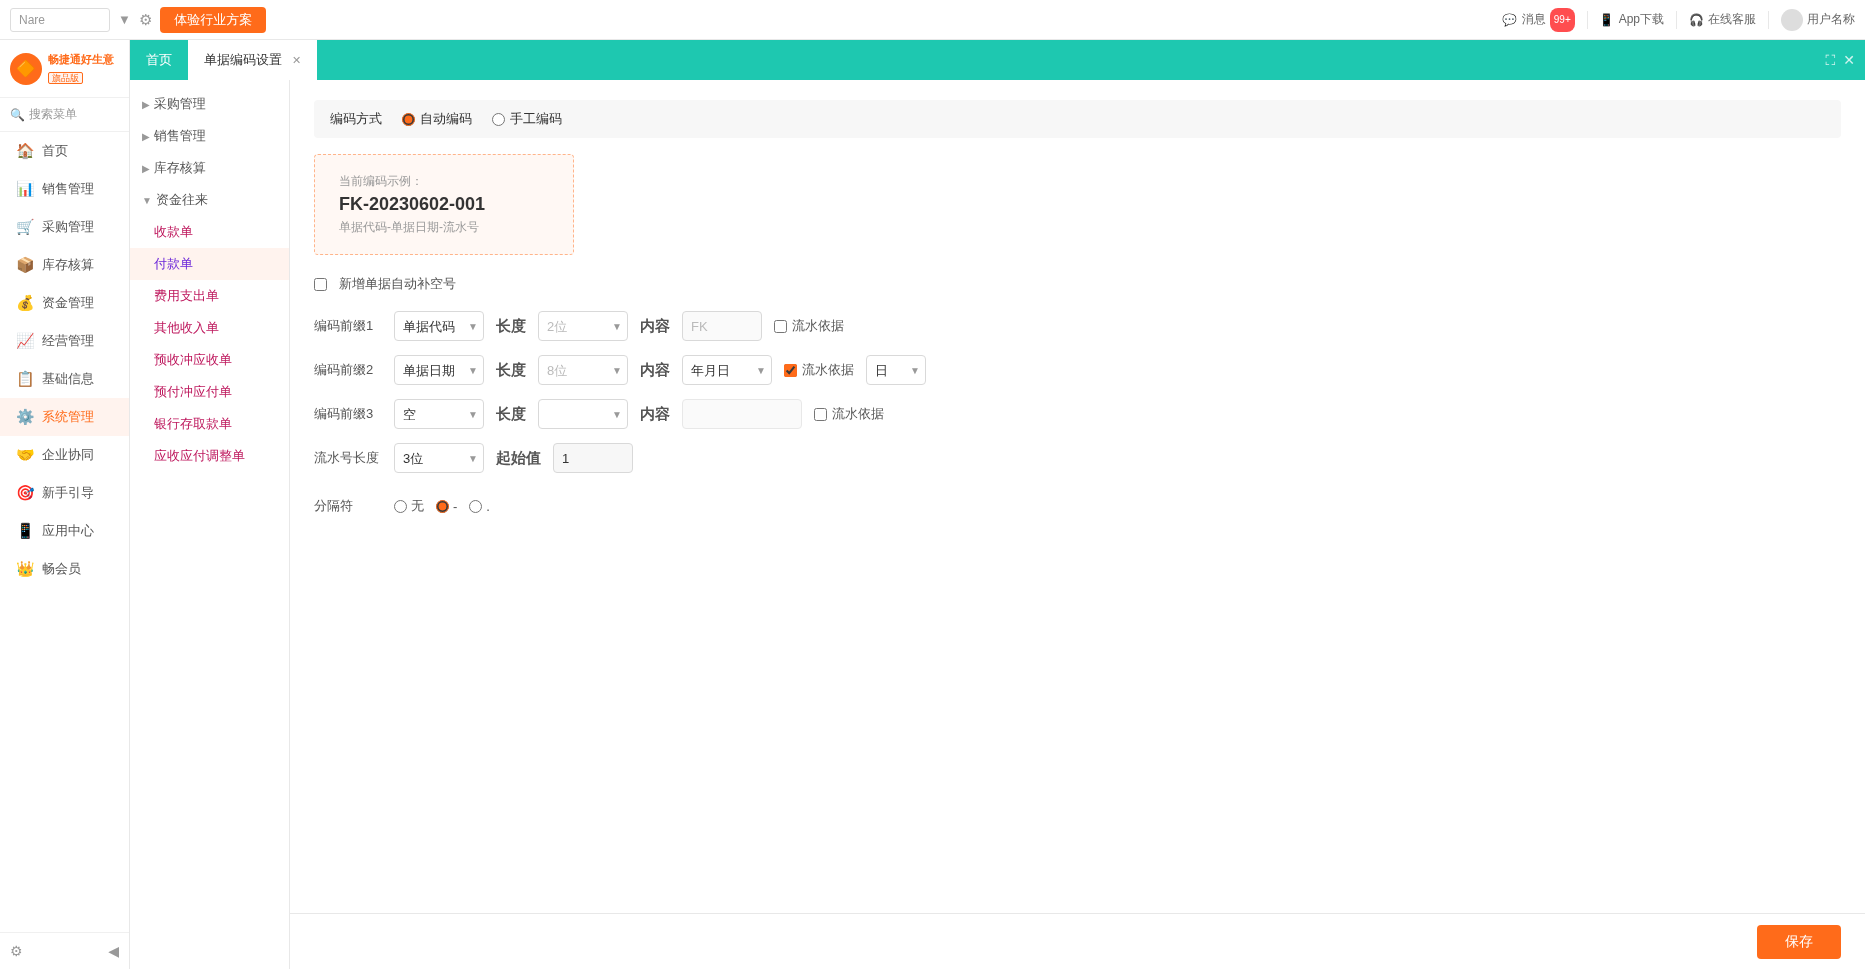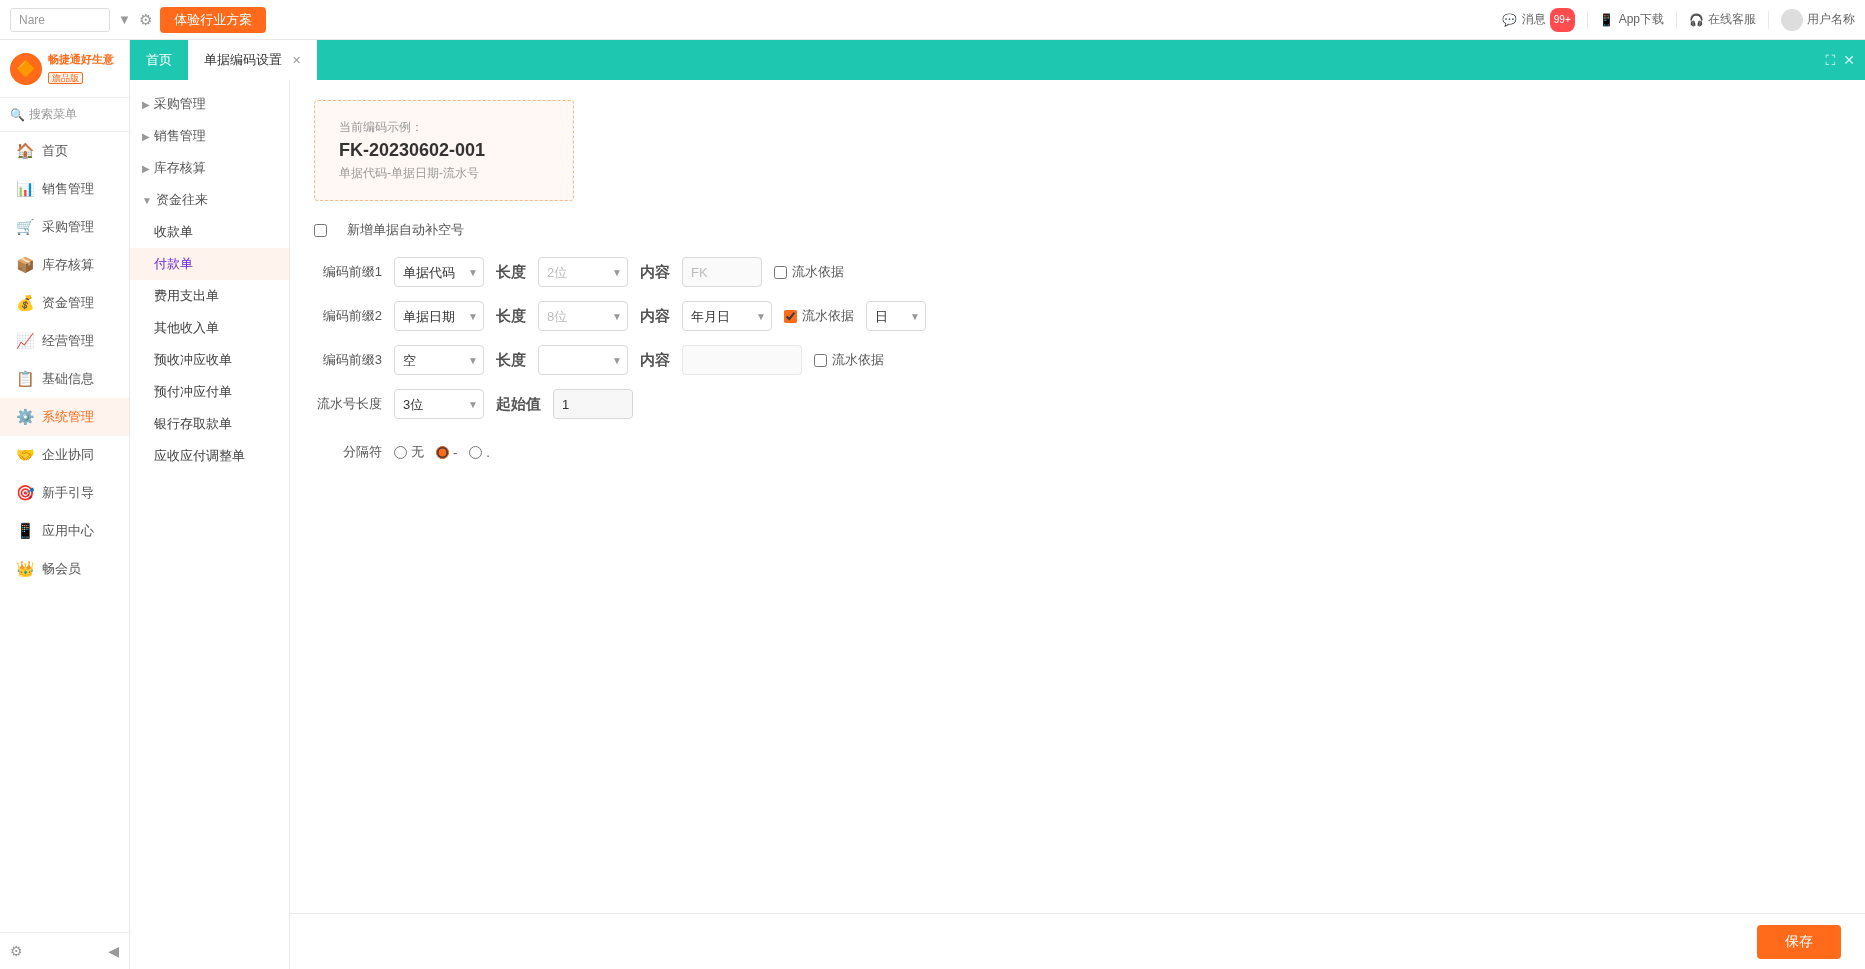--- a/index.html
+++ b/index.html
@@ -128,21 +128,21 @@
       cursor: pointer;
       font-size: 13px;
       color: #555;
       gap: 4px;
     }
     .menu-arrow { font-size: 10px; color: #999; }
     .menu-sub-item {
       padding: 7px 12px 7px 24px;
       cursor: pointer;
       font-size: 13px;
-      color: #404040;
+      color: #be185d;
     }
     .menu-sub-item.active { color: #6d28d9; background: #fff3ee; font-weight: 500; }
 
     
     .content-area {
       flex: 1;
       padding: 20px 24px;
       overflow-y: auto;
       background: #fff;
     }
@@ -186,36 +186,36 @@
       min-width: 260px;
     }
     .code-example-label { font-size: 12px; color: #999; margin-bottom: 4px; }
     .code-example-value { font-size: 18px; font-weight: bold; color: #333; }
     .code-example-desc { font-size: 12px; color: #999; margin-top: 4px; }
 
     
     .checkbox-row {
       display: flex;
       align-items: center;
-      gap: 20px;
+      gap: 12px;
       margin-bottom: 18px;
       font-size: 13px;
       color: #555;
     }
     .checkbox-row input[type="checkbox"] { accent-color: #ff6b1a; }
 
     
     .config-section { display: flex; flex-direction: column; gap: 14px; }
     .config-row {
       display: flex;
       align-items: center;
       gap: 12px;
       flex-wrap: wrap;
     }
-    .config-label { font-size: 13px; color: #555; width: 68px; text-align: right; }
+    .config-label { font-size: 13px; color: #555; width: 68px; }
     .select-wrap { position: relative; display: inline-flex; align-items: center; }
     .config-select {
       border: 1px solid #d9d9d9;
       border-radius: 4px;
       padding: 4px 24px 4px 8px;
       font-size: 13px;
       color: #333;
       background: #fff;
       appearance: none;
       cursor: pointer;
@@ -439,20 +439,31 @@
           <div class="menu-sub-item">预付冲应付单</div>
           <div class="menu-sub-item">银行存取款单</div>
           <div class="menu-sub-item">应收应付调整单</div>
         </div>
       </div>
 
       <div style="flex:1;display:flex;flex-direction:column;overflow:hidden;">
         <div class="content-area">
 
           
+          <div class="encoding-method">
+            <span>编码方式</span>
+            <label class="radio-label">
+              <input type="radio" name="enc_method" checked="" style="">
+              <span>自动编码</span>
+            </label>
+            <label class="radio-label">
+              <input type="radio" name="enc_method" style="">
+              <span>手工编码</span>
+            </label>
+          </div>
 
           
 
           
           <div class="code-preview">
             <div class="code-example-label">当前编码示例：</div>
             <div class="code-example-value">FK-20230602-001</div>
             <div class="code-example-desc">单据代码-单据日期-流水号</div>
           </div>
 

